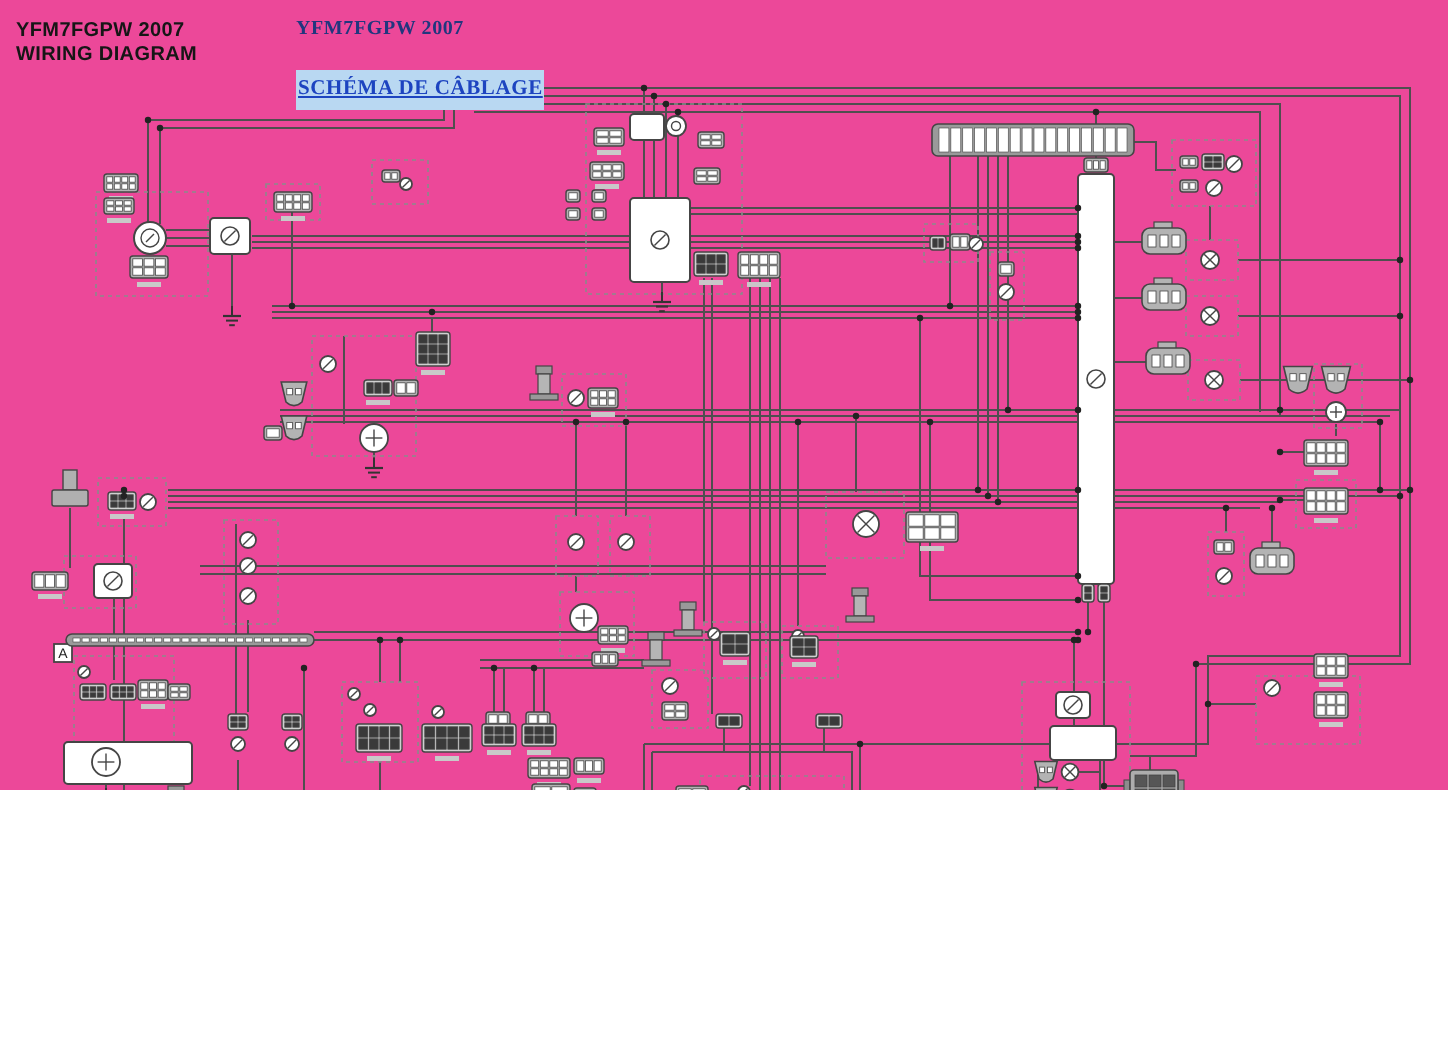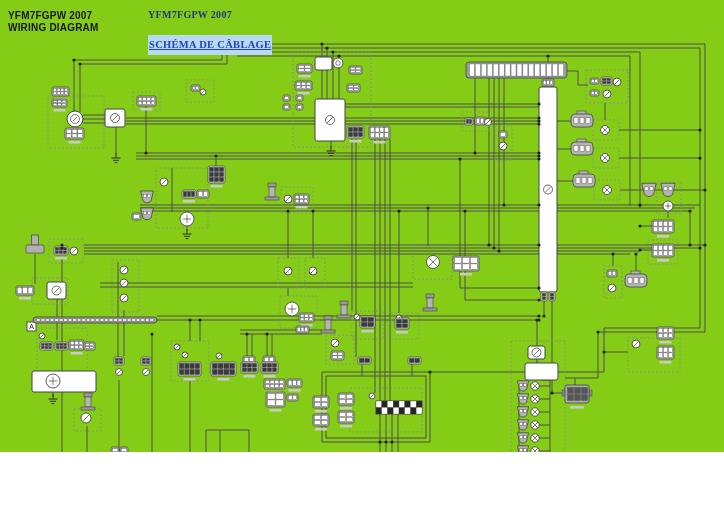--- a/index.html
+++ b/index.html
@@ -1,16 +1,16 @@
 <!DOCTYPE html>
 <html><head>
 <meta charset="utf-8">
 <style>
   html,body{margin:0;padding:0;background:#ffffff;}
-  .stage{position:relative;width:724px;height:452px;background:#84cc16;overflow:hidden;
+  .stage{position:relative;width:724px;height:395px;background:#ec4899;overflow:hidden;
          font-family:"Liberation Sans",sans-serif;}
   .title-left{position:absolute;left:8px;top:10px;font-weight:bold;font-size:10px;
               line-height:1.2;color:#161616;letter-spacing:.2px;white-space:pre;}
   .title-center{position:absolute;left:148px;top:9px;line-height:1.15;}
   .tc1{font-family:"Liberation Serif",serif;font-weight:bold;font-size:10px;color:#22367e;letter-spacing:.3px;}
   .tc2{font-family:"Liberation Serif",serif;font-weight:bold;font-size:10.5px;color:#1d44c0;
        background:#b9d8f2;text-decoration:underline;display:inline-block;padding:4px 1px;letter-spacing:.3px;margin-top:14px;}
   svg{position:absolute;left:0;top:0;}
 </style>
 </head>

